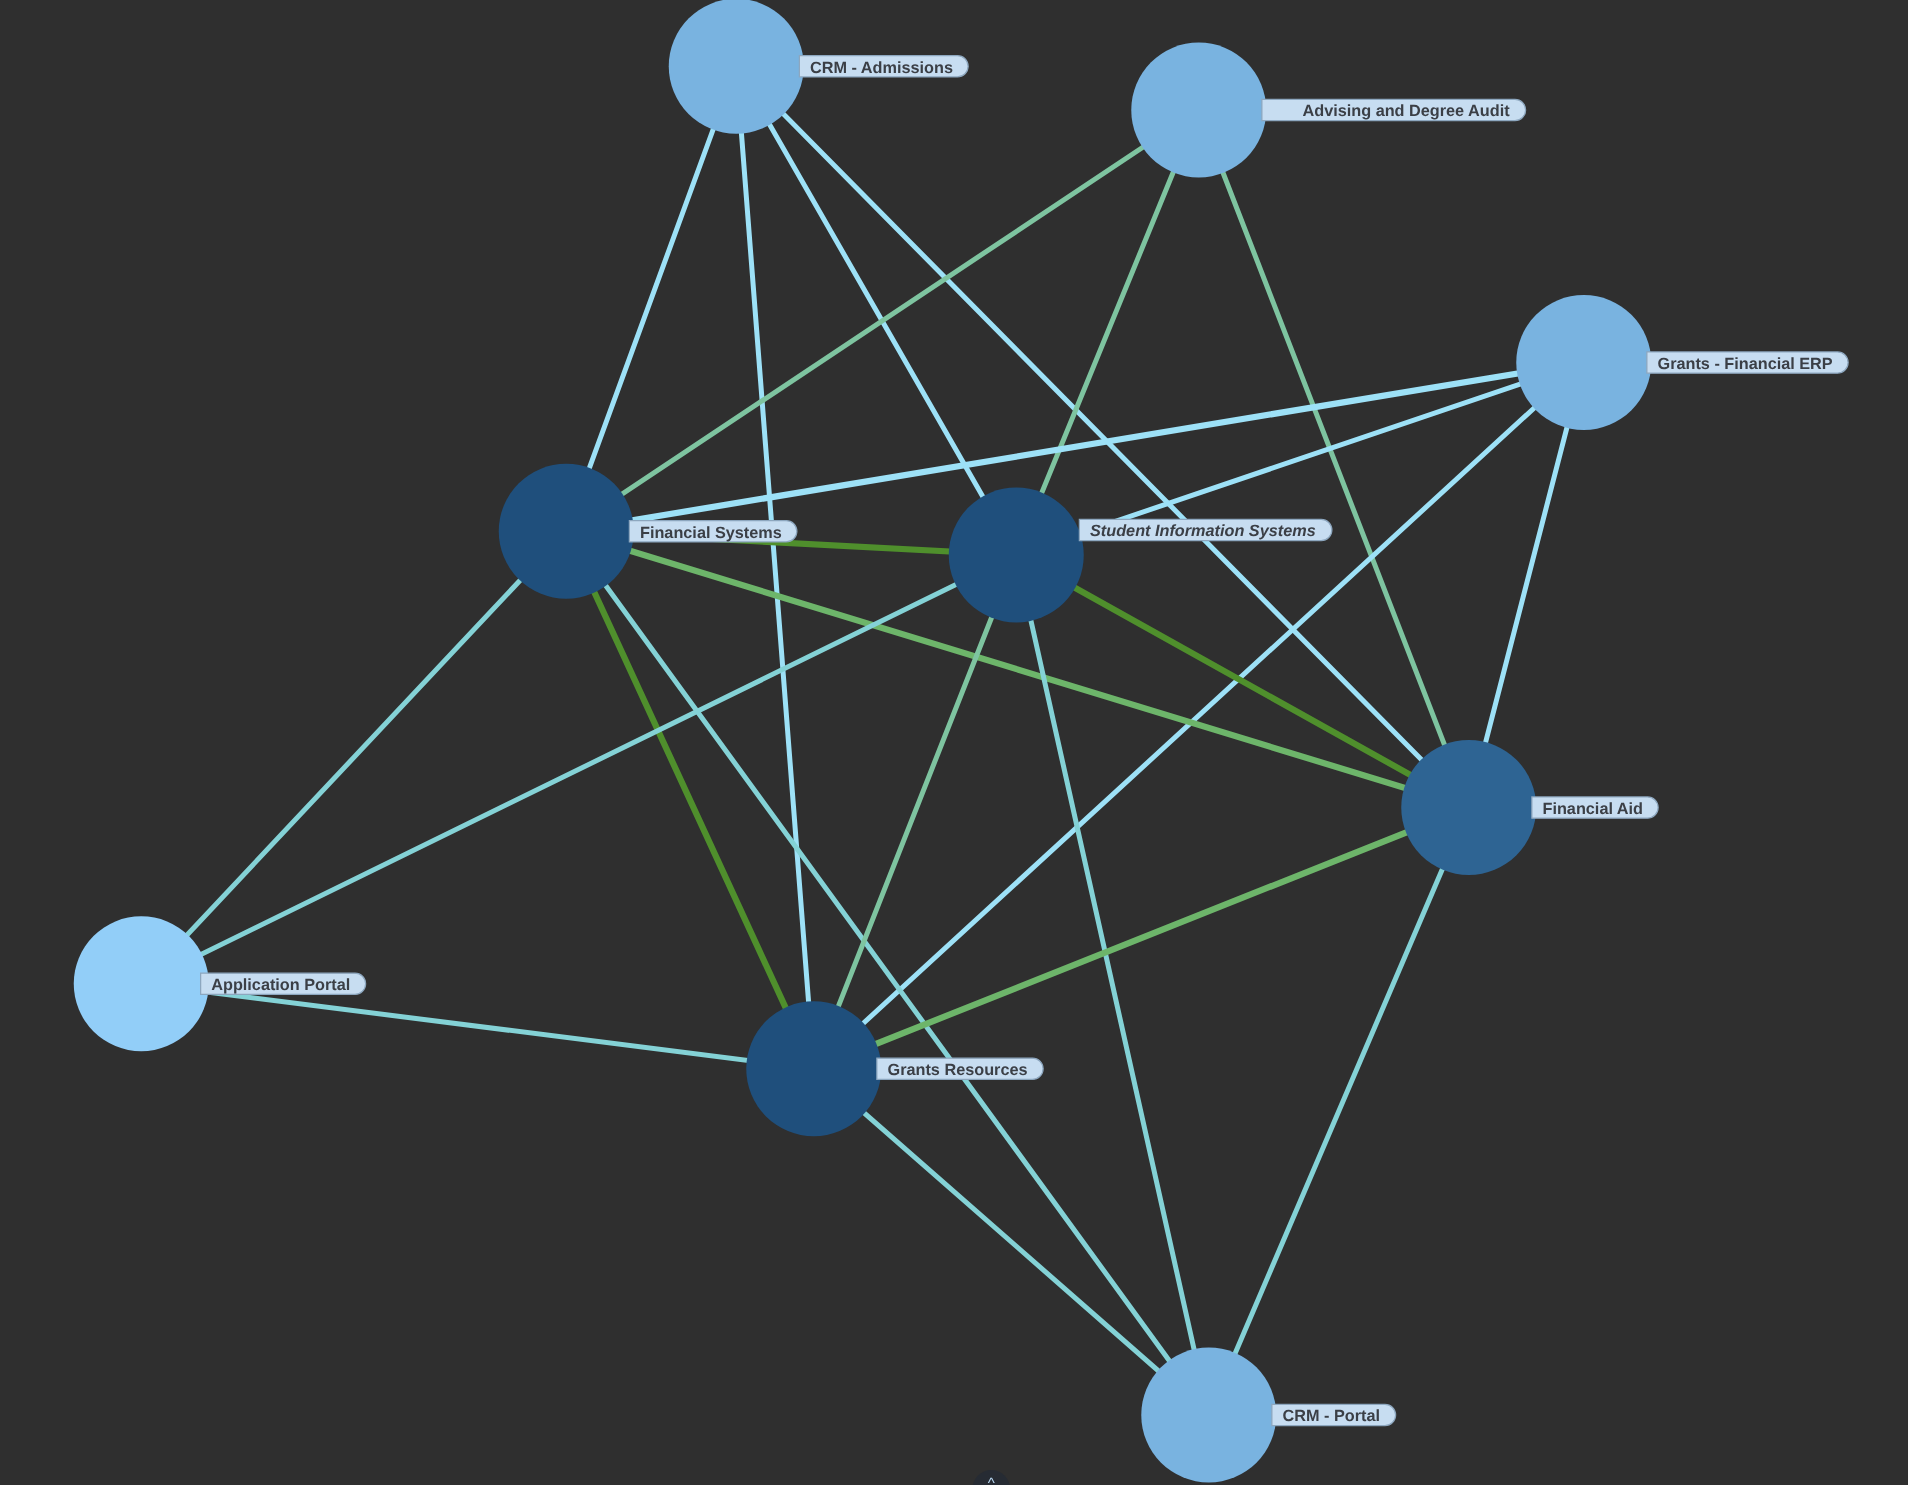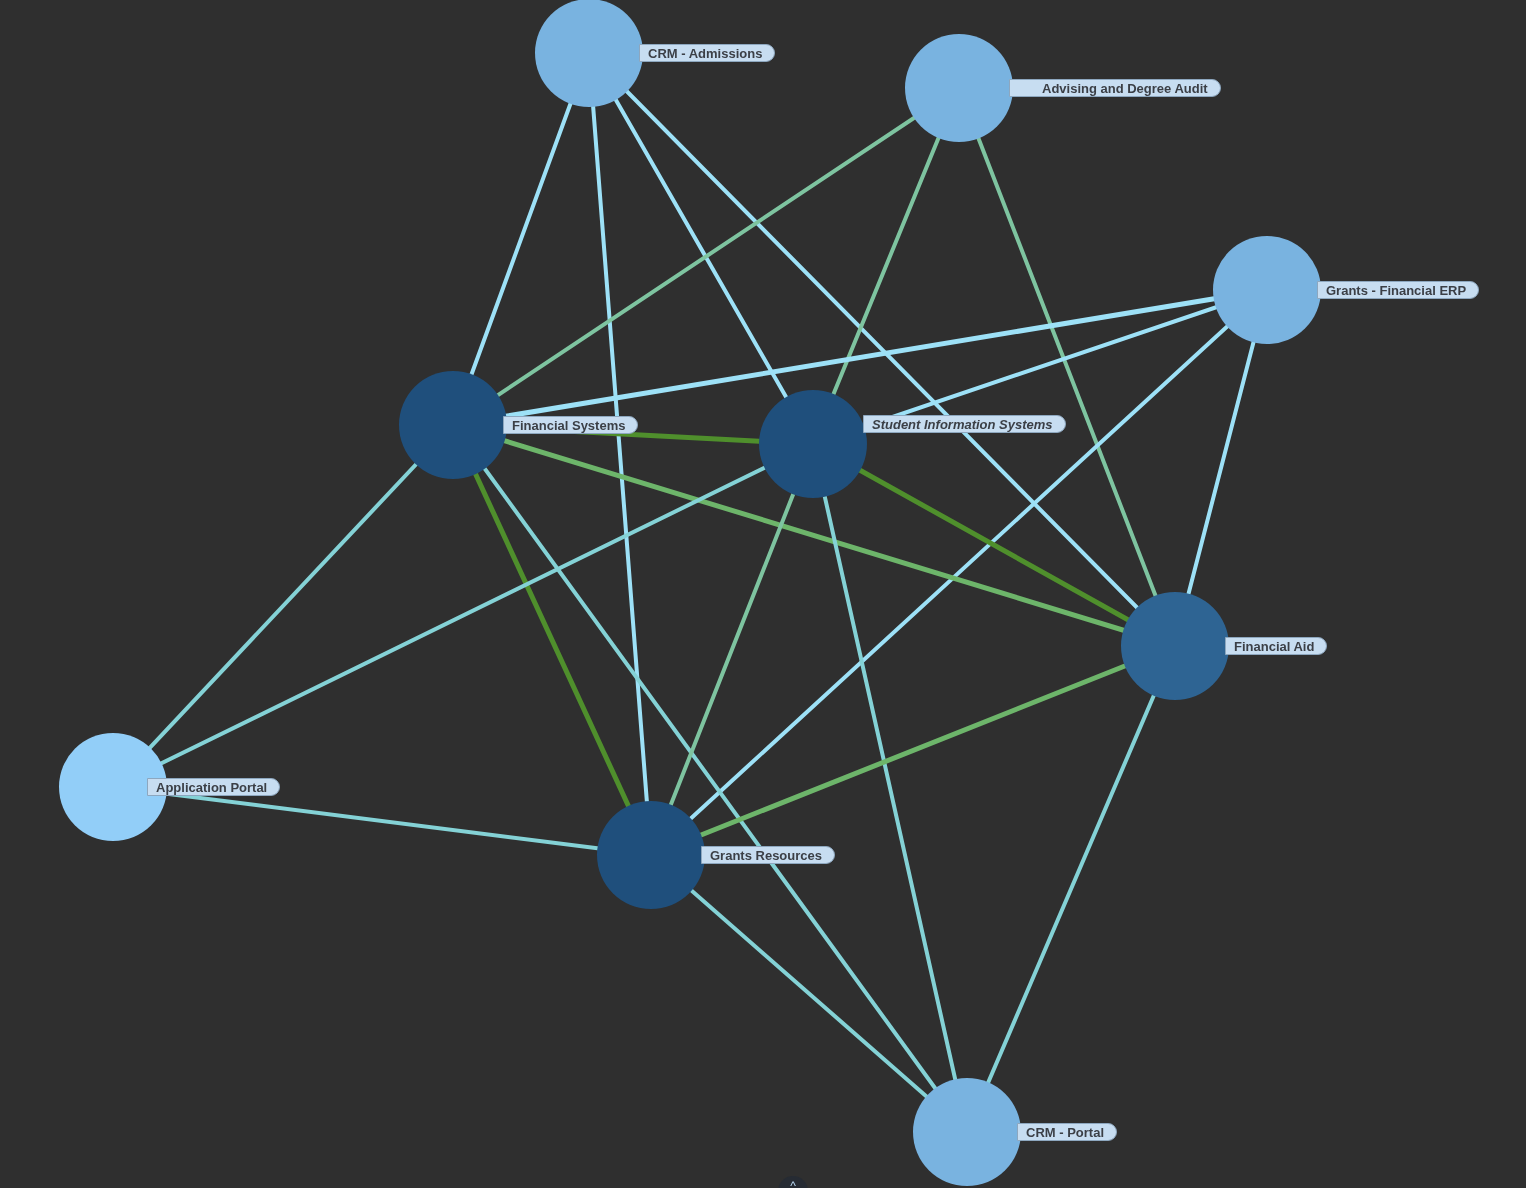--- a/index.html
+++ b/index.html
@@ -94,21 +94,21 @@
         <circle cx="967" cy="1132" r="54" fill="#79b3e0"></circle>
       </g>
   </svg>
   <div id="labels-layer">
       <div class="node-label" style="left: 639px; top: 44px;">CRM - Admissions</div>
       <div class="node-label" style="left: 1009px; top: 79px; padding-left: 32px;">Advising and Degree Audit</div>
       <div class="node-label" style="left: 1317px; top: 281px;">Grants - Financial ERP</div>
       <div class="node-label" style="left: 503px; top: 416px;">Financial Systems</div>
       <div class="node-label" style="left: 863px; top: 415px; font-style: italic;">Student Information Systems</div>
       <div class="node-label" style="left: 1225px; top: 637px;">Financial Aid</div>
-      <div class="node-label" style="left: 147px; top: 778px;">Application Portal</div>
+      <div class="node-label" style="left: 160px; top: 778px;">Application Portal</div>
       <div class="node-label" style="left: 701px; top: 846px;">Grants Resources</div>
       <div class="node-label" style="left: 1017px; top: 1123px;">CRM - Portal</div>
     </div>
 
   <div class="collapse-handle">
     <span>^</span>
   </div>
 </div>
 
 </body></html>

